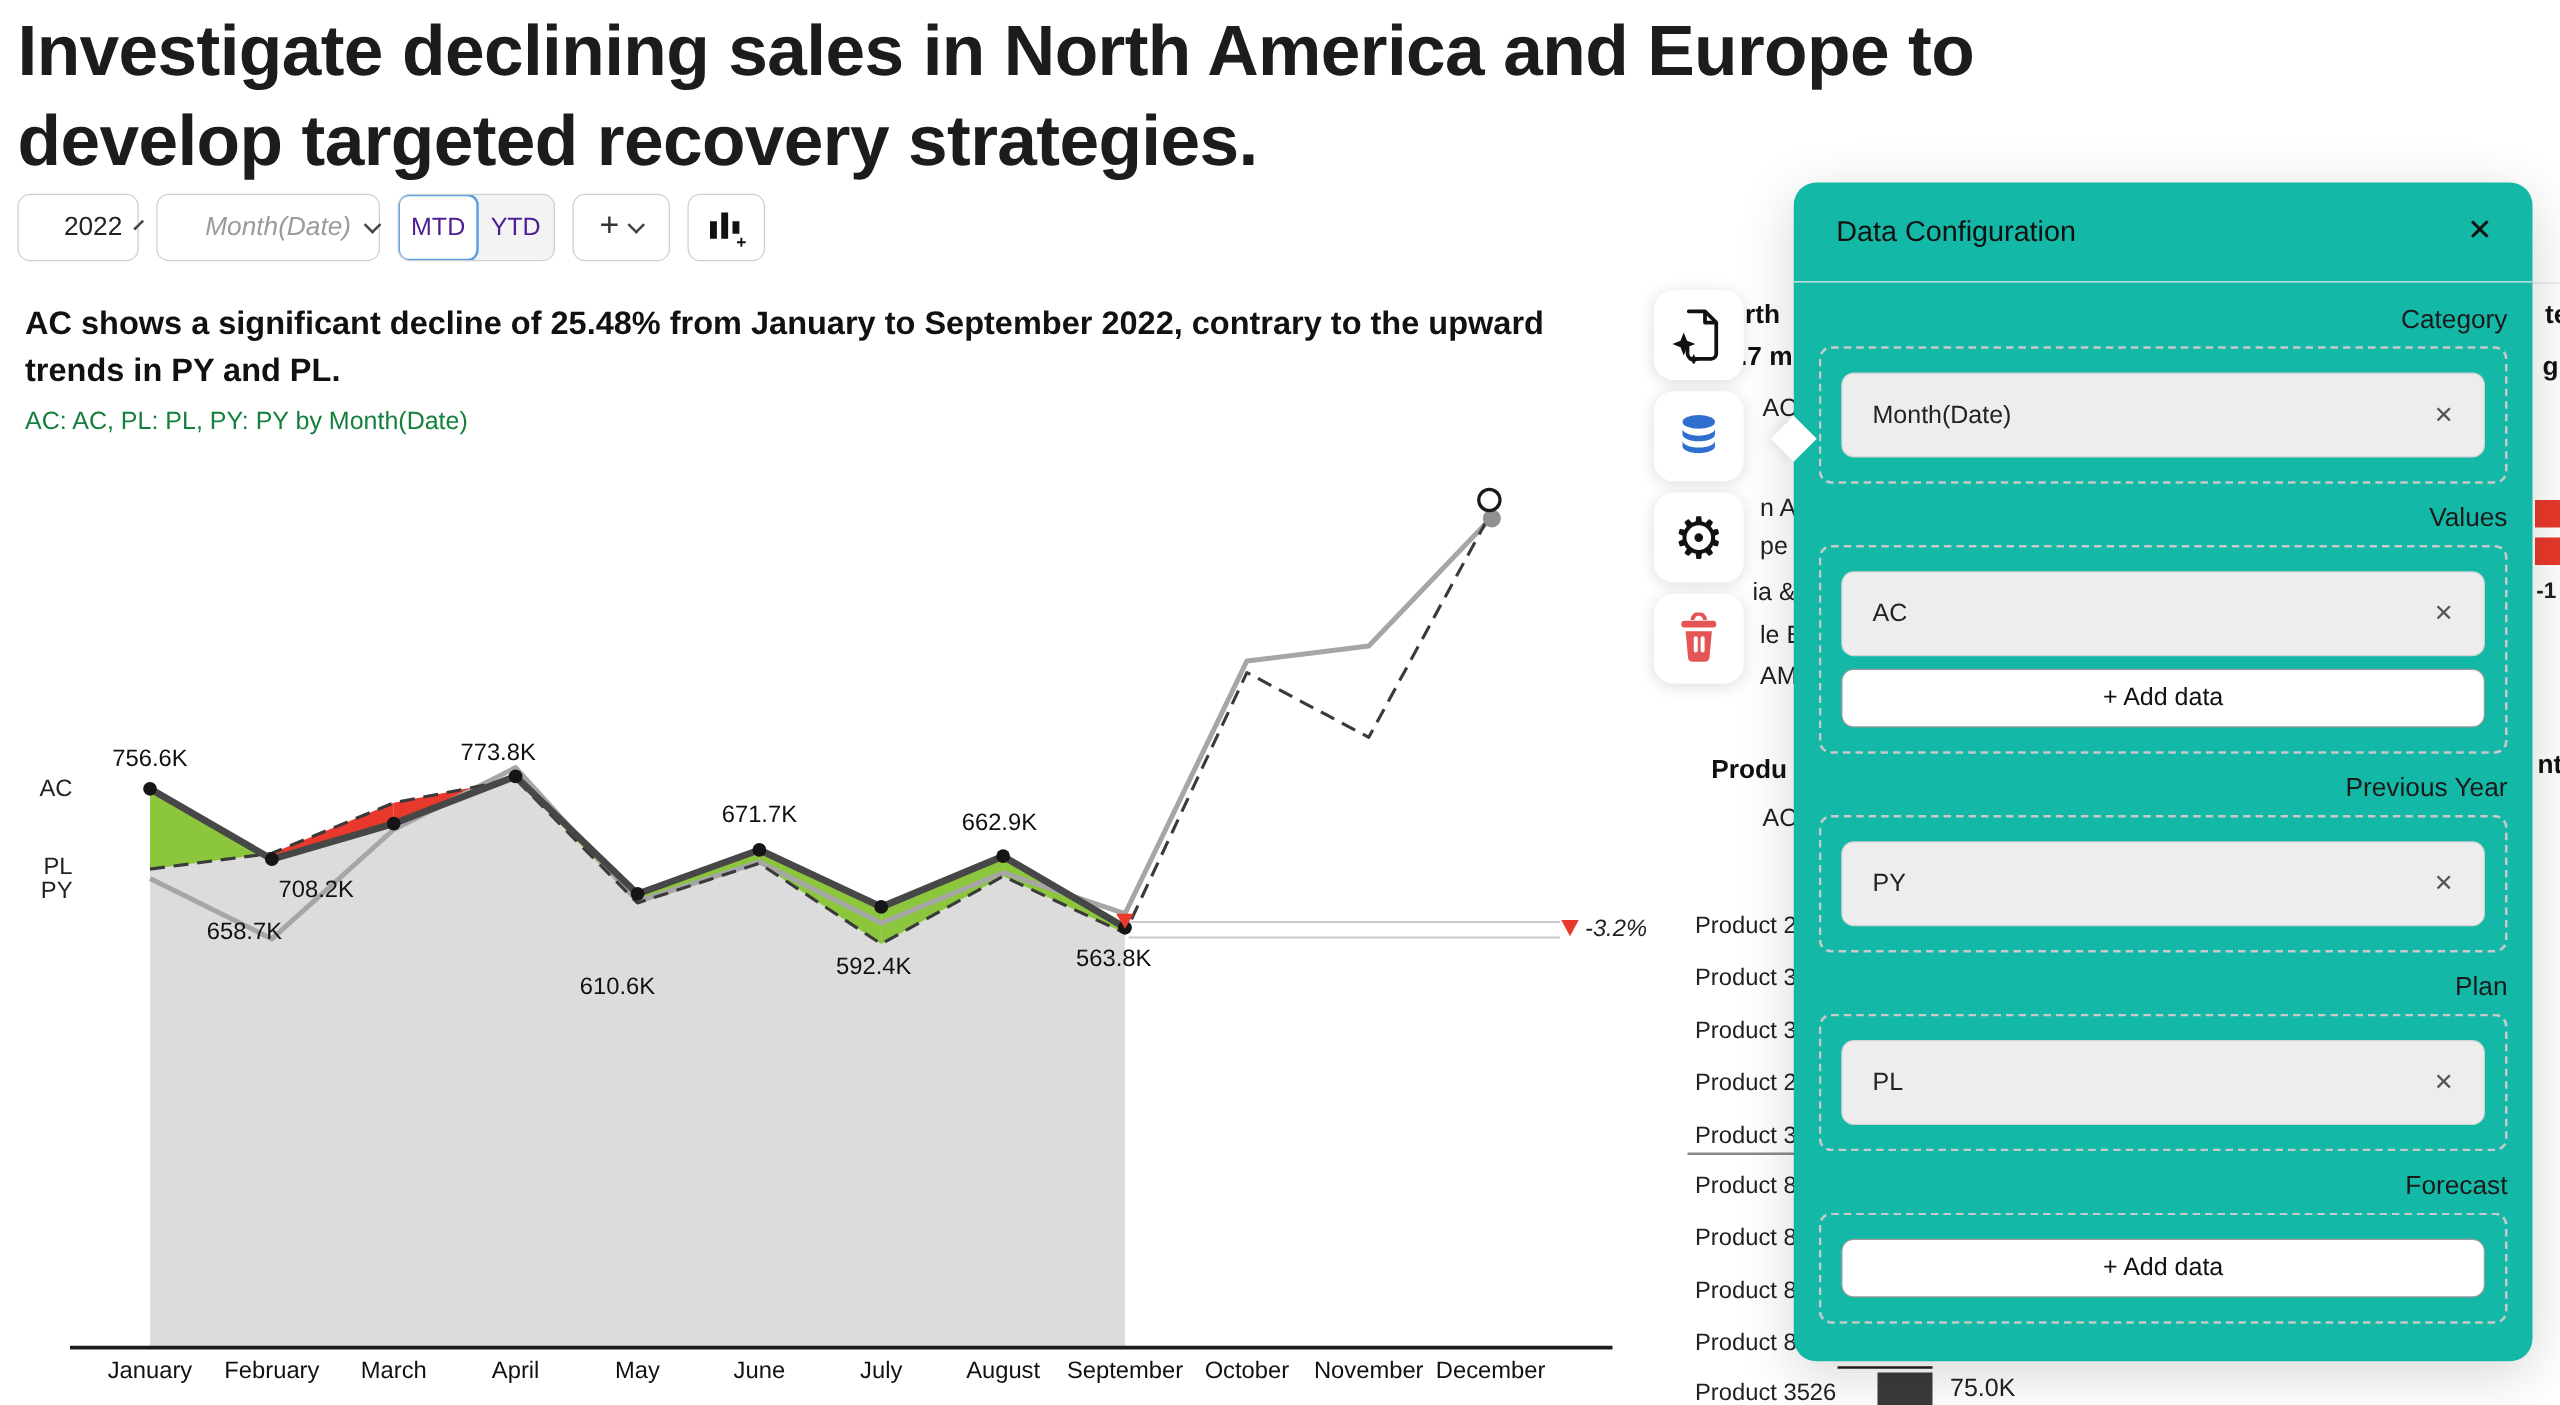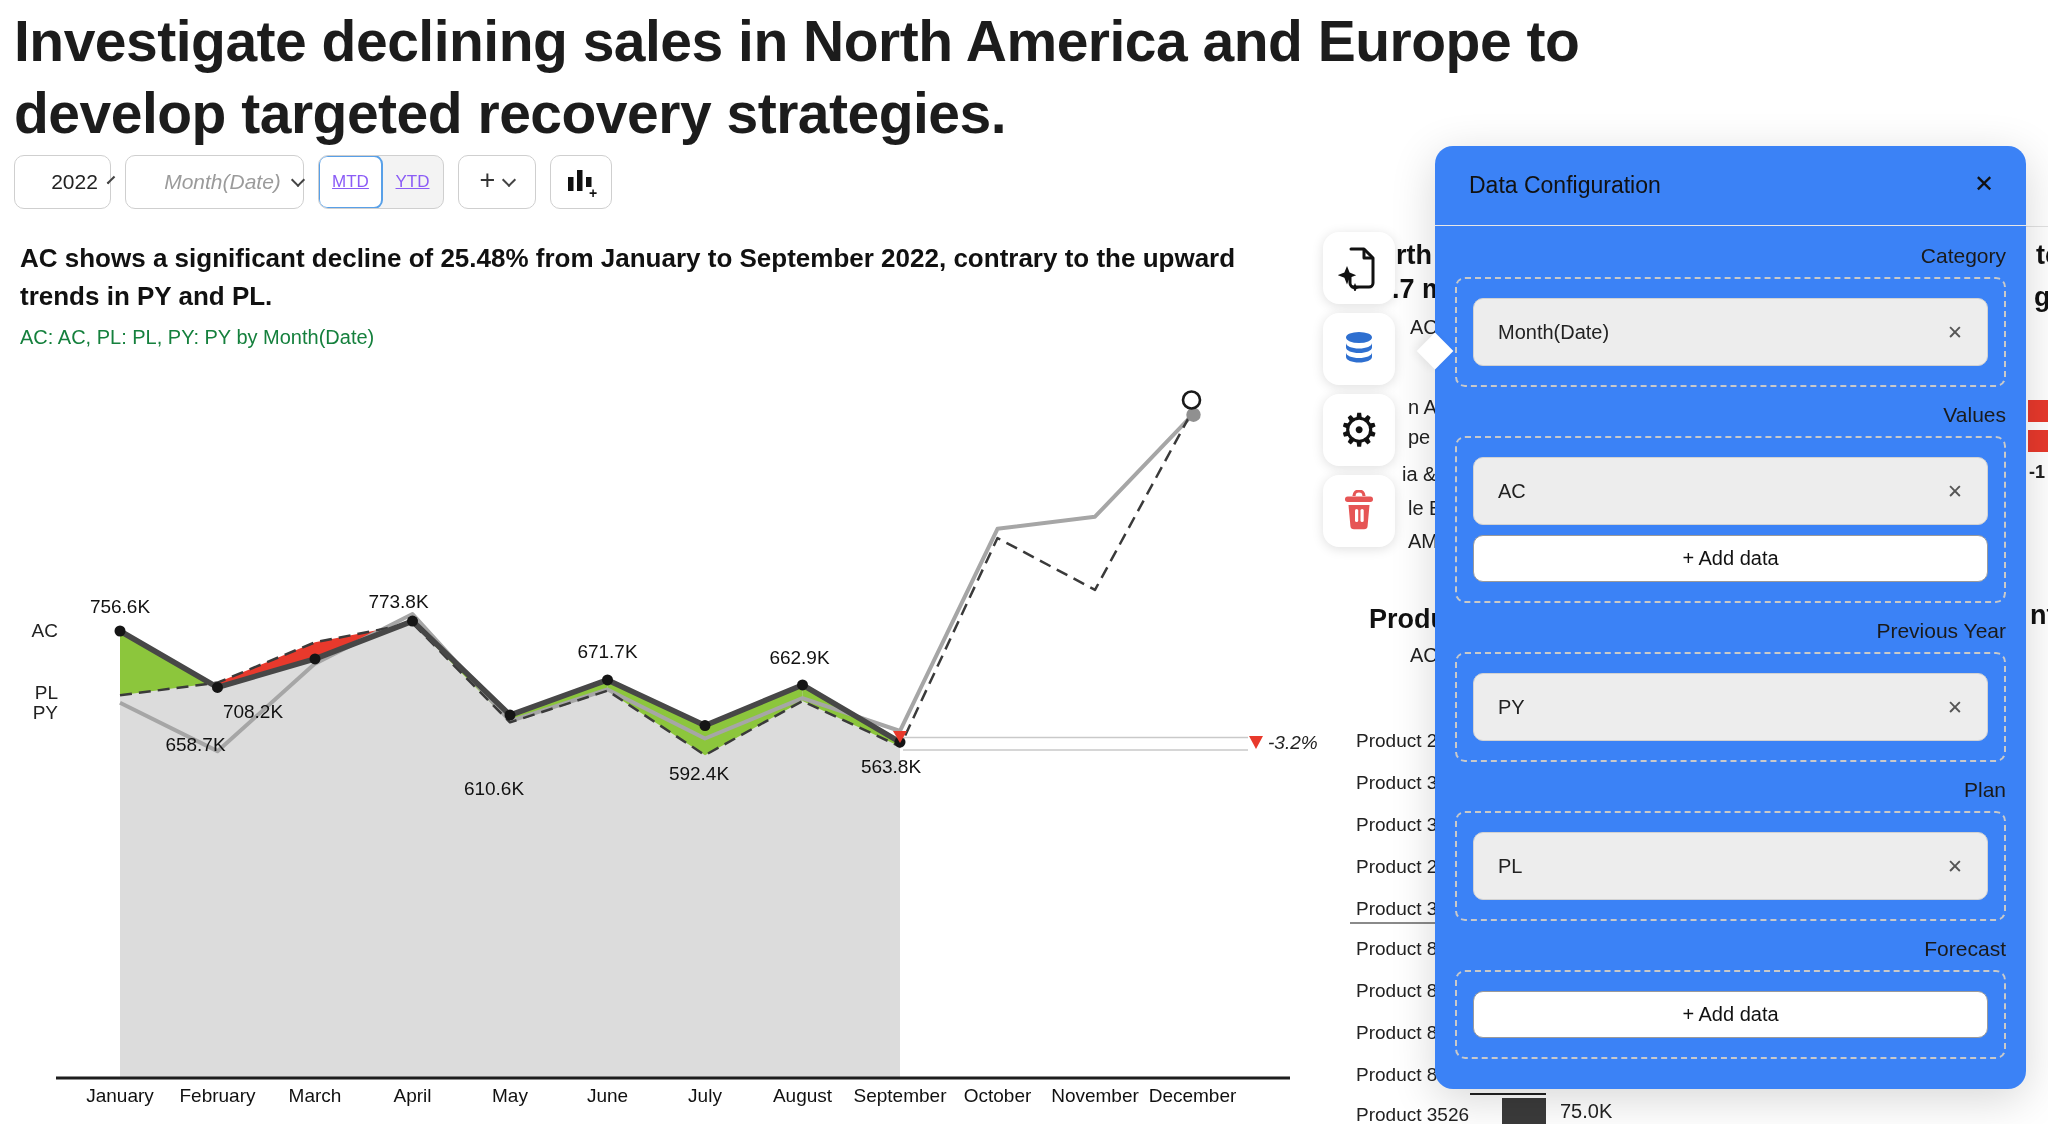--- a/index.html
+++ b/index.html
@@ -14,55 +14,55 @@
   
   .filters { position:absolute; left:14px; top:155px; height:54px; display:flex; gap:14px; }
   .select { height:54px; border:1.6px solid #cfcfcf; border-radius:10px; background:#fff;
     display:flex; align-items:center; justify-content:center; gap:12px; font-size:21px; color:#222; cursor:pointer;padding-left:38px; }
   .sel-year { width:97px; }
   .sel-cat { width:179px; color:#9b9b9b; font-style:italic; }
   .chev { width:10px; height:10px; border-right:2.2px solid #444; border-bottom:2.2px solid #444;
     transform:rotate(45deg); margin-top:-5px; }
   .segmented { width:126px; height:54px; border:1.6px solid #cfcfcf; border-radius:10px; background:#f3f3f3;
     display:flex; overflow:hidden; }
-  .seg { flex:1; display:flex; align-items:center; justify-content:center; font-size:17px; color:#8b5cf6; cursor:pointer;text-decoration:underline; }
+  .seg { flex:1; display:flex; align-items:center; justify-content:center; font-size:20px; color:#4c1d95; cursor:pointer; }
   .seg.active { background:#fff; border:2px solid #58a0e8; border-radius:9px; margin:-1px; z-index:1; }
   .btn-add { width:78px; height:54px; border:1.6px solid #cfcfcf; border-radius:10px; background:#fff;
     display:flex; align-items:center; justify-content:center; gap:9px; cursor:pointer; }
   .btn-add .plus { font-size:27px; font-weight:300; color:#333; margin-top:-3px; }
   .btn-icon { width:62px; height:54px; border:1.6px solid #cfcfcf; border-radius:10px; background:#fff;
     display:flex; align-items:center; justify-content:center; cursor:pointer; }
 
   
   .insight-title { position:absolute; left:20px; top:240px; width:1225px;
     font-size:26px; font-weight:700; color:#111; line-height:1.45; }
   .insight-sub { position:absolute; left:20px; top:326px; font-size:20px; color:#15803d; }
 
   
   #chart { position:absolute; left:0; top:380px; }
 
   
   .frag { position:absolute; white-space:nowrap; z-index:1; }
-  .frag.bold { font-weight:700; font-size:27px; color:#111; }
+  .frag.bold { font-weight:700; font-size:21px; color:#111; }
   .frag.small { font-size:20px; color:#222; }
   .bg-hline { position:absolute; height:1px; background:#e2e2e2; z-index:1; }
   .red-bar { position:absolute; left:2028px; width:20px; height:22px; background:#e8392c; z-index:1; }
   .prod-row { position:absolute; left:1356px; font-size:19px; color:#222; white-space:nowrap; z-index:1; }
   .prod-divider { position:absolute; left:1350px; width:86px; height:1.5px; background:#8a8a8a; z-index:1; }
   .mini-bar { position:absolute; left:1502px; top:1098px; width:44px; height:26px; background:#3b3b3b; z-index:1; }
   .mini-axis { position:absolute; left:1470px; top:1093px; width:76px; height:2px; background:#222; z-index:1; }
 
   
   .toolbar { position:absolute; left:1323px; top:232px; display:flex; flex-direction:column; gap:9px; z-index:5; }
   .toolbtn { width:72px; height:72px; background:#fff; border:none; border-radius:16px;
     box-shadow:0 2px 12px rgba(0,0,0,0.13); display:flex; align-items:center; justify-content:center; cursor:pointer; }
   .gear-glyph { font-size:46px; line-height:1; color:#111; font-family:"DejaVu Sans", sans-serif; }
 
   
-  .panel { position:absolute; left:1435px; top:146px; width:591px; height:943px; background:#3b82f6;
+  .panel { position:absolute; left:1435px; top:146px; width:591px; height:943px; background:#14b8a6;
     border-radius:18px; box-shadow:0 10px 45px rgba(0,0,0,0.16); z-index:10; padding:0 20px; }
   .panel-notch { position:absolute; left:1422px; top:338px; width:26px; height:26px; background:#fff;
     transform:rotate(45deg); box-shadow:-3px 3px 8px rgba(0,0,0,0.06); z-index:11; }
   .panel-header { height:80px; display:flex; align-items:center; border-bottom:1px solid #e7e7e7;
     margin:0 -20px; padding:0 34px; position:relative; }
   .panel-title { font-size:23px; color:#111; }
   .panel-close { position:absolute; right:32px; top:24px; font-size:24px; color:#111; cursor:pointer;
     background:none; border:none; font-family:inherit; }
   .panel-body { padding-top:18px; display:flex; flex-direction:column; }
   .panel-section { margin-bottom:16px; }

